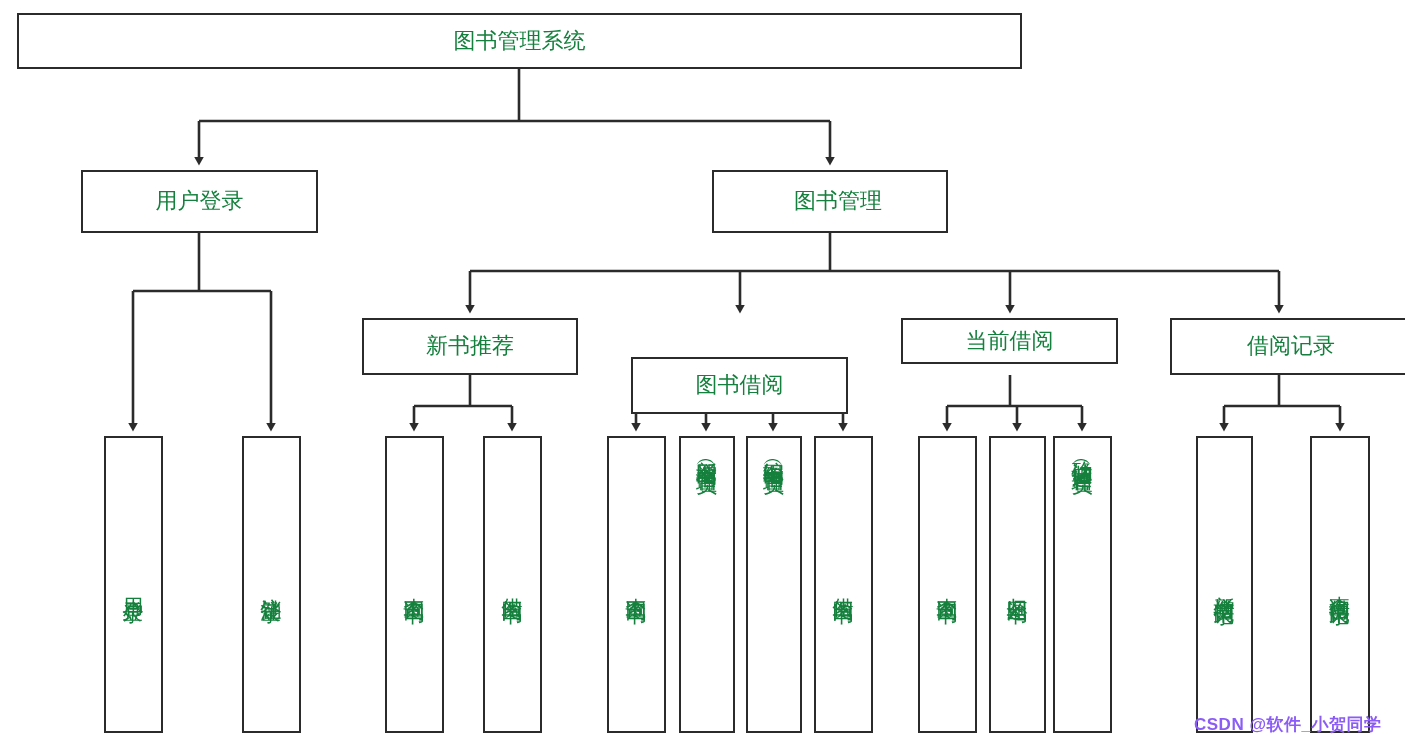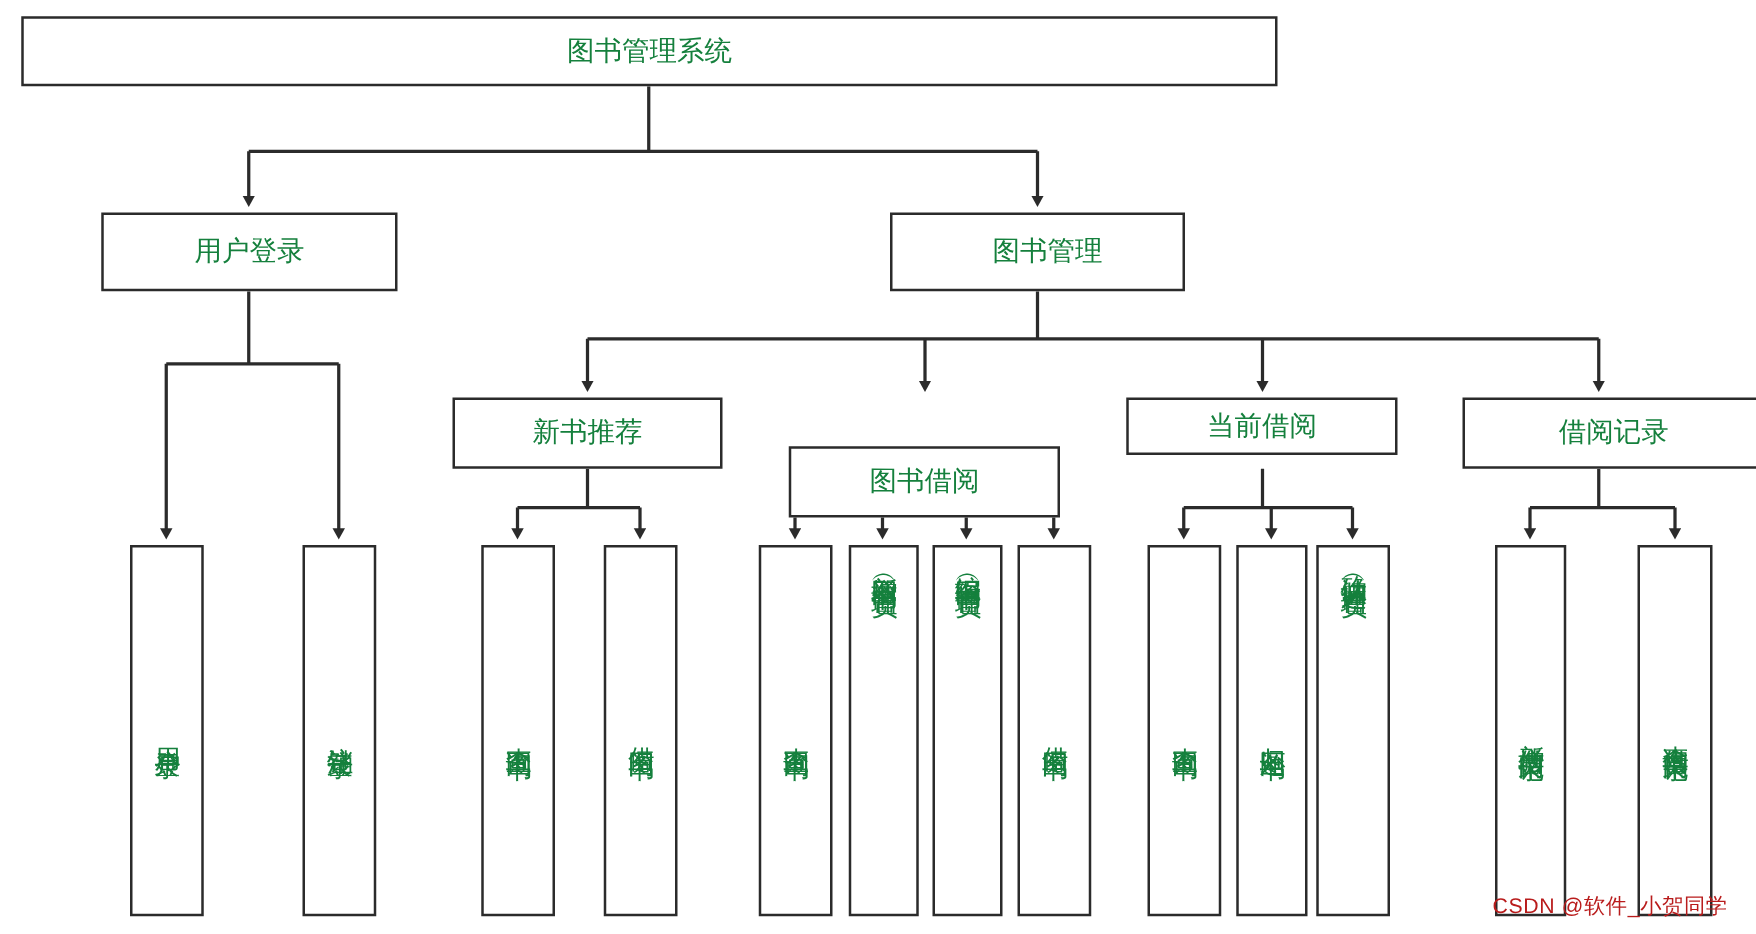--- a/index.html
+++ b/index.html
@@ -64,23 +64,24 @@
   .node.vert.center-v {
     align-items: center;
   }
   .node.vert.top-v {
     align-items: flex-start;
     padding-top: 6px;
   }
   .watermark {
     position: absolute;
     font-size: 17px;
-    color: #b91c1c;
+    color: #8b5cf6;
     white-space: nowrap;
     letter-spacing: 0.5px;
+    font-weight: bold;
   }
 </style>
 </head>
 <body>
 
 <div id="canvas">
 
   <svg id="wires" viewBox="0 0 1405 747" xmlns="http://www.w3.org/2000/svg">
     <defs>
       <marker id="arw" markerWidth="11" markerHeight="11" refX="1.5" refY="5" orient="auto" markerUnits="userSpaceOnUse">

